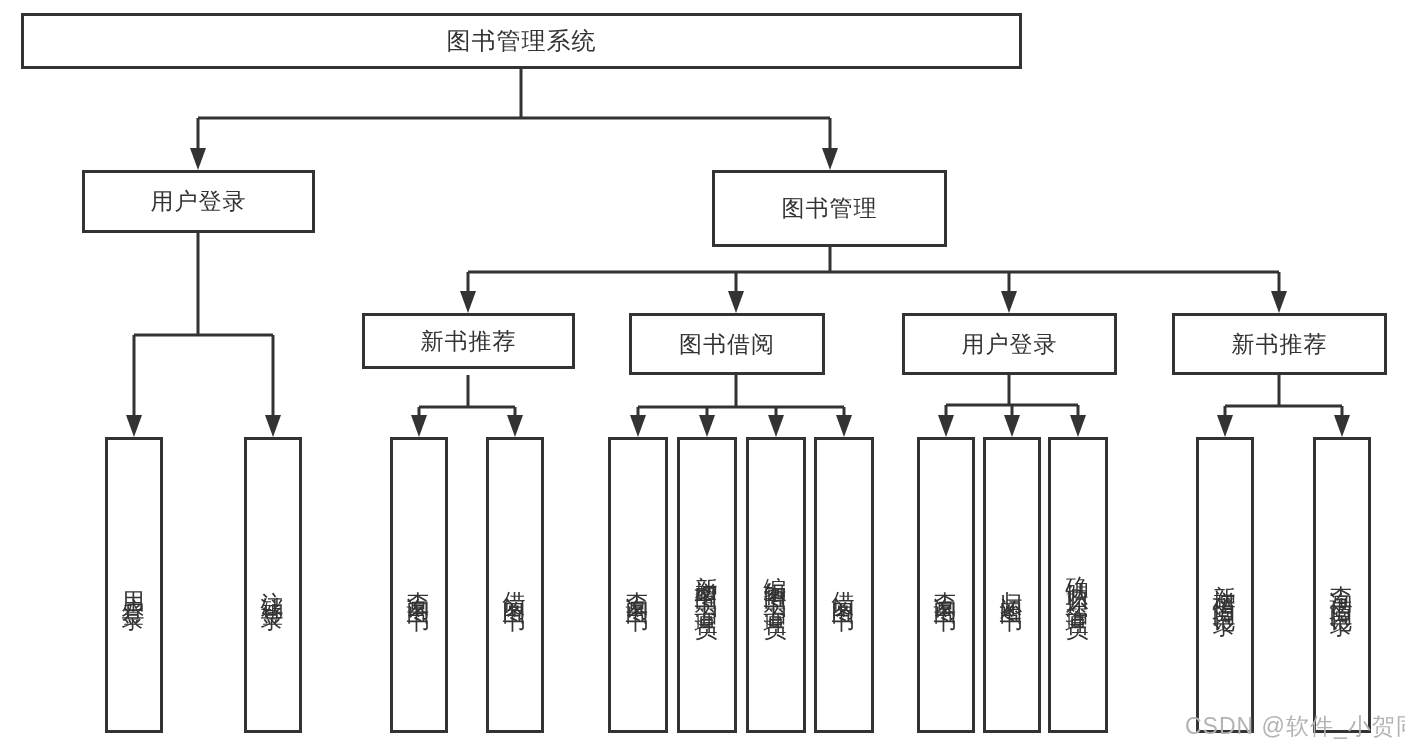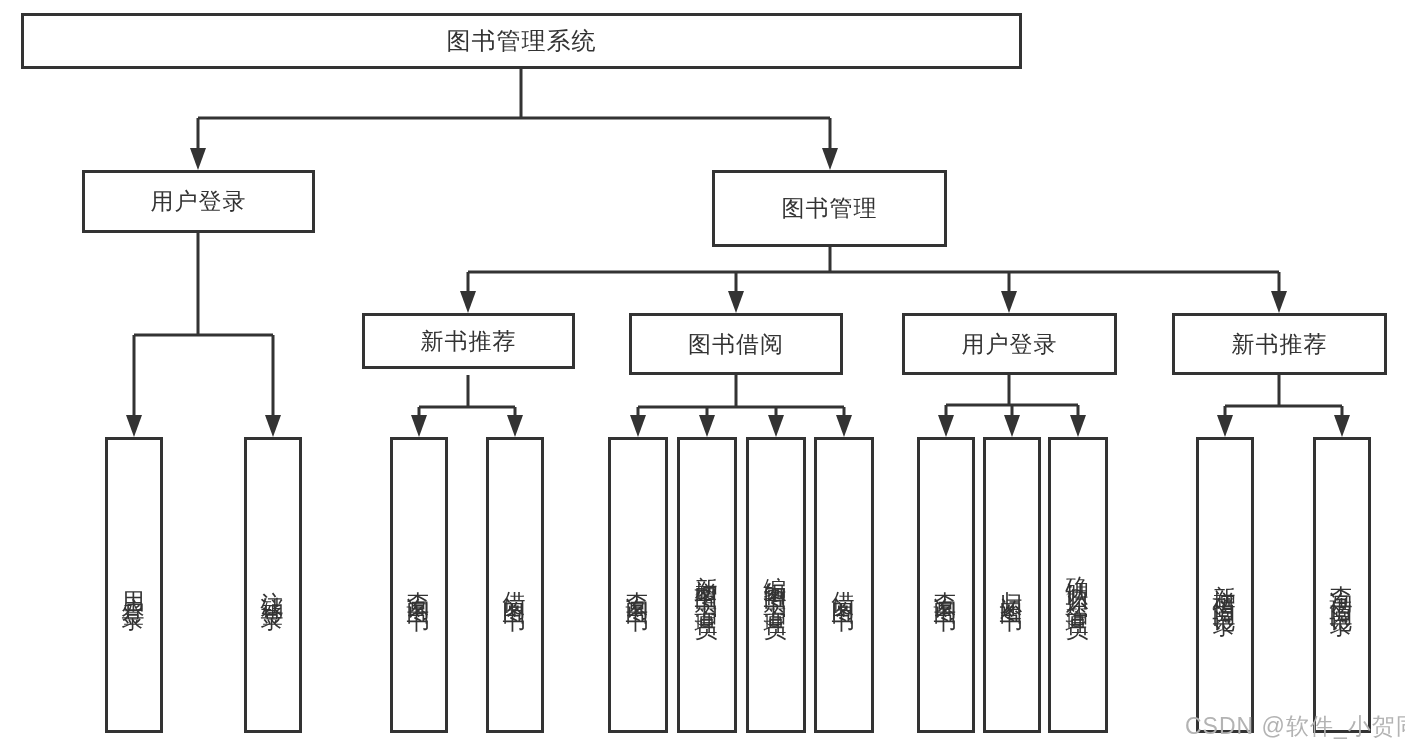--- a/index.html
+++ b/index.html
@@ -116,21 +116,21 @@
   <div class="node h-node" style="left:82px; top:170px; width:233px; height:63px;">
     <span>用户登录</span>
   </div>
   <div class="node h-node" style="left:712px; top:170px; width:235px; height:77px;">
     <span>图书管理</span>
   </div>
 
   <div class="node h-node" style="left:362px; top:313px; width:213px; height:56px;">
     <span>新书推荐</span>
   </div>
-  <div class="node h-node" style="left:629px; top:313px; width:214px; height:62px;">
+  <div class="node h-node" style="left:629px; top:313px; width:196px; height:62px;">
     <span>图书借阅</span>
   </div>
   <div class="node h-node" style="left:902px; top:313px; width:215px; height:62px;">
     <span>用户登录</span>
   </div>
   <div class="node h-node" style="left:1172px; top:313px; width:215px; height:62px;">
     <span>新书推荐</span>
   </div>
 
   <div class="node leaf-node" style="left:105px; width:58px;">

